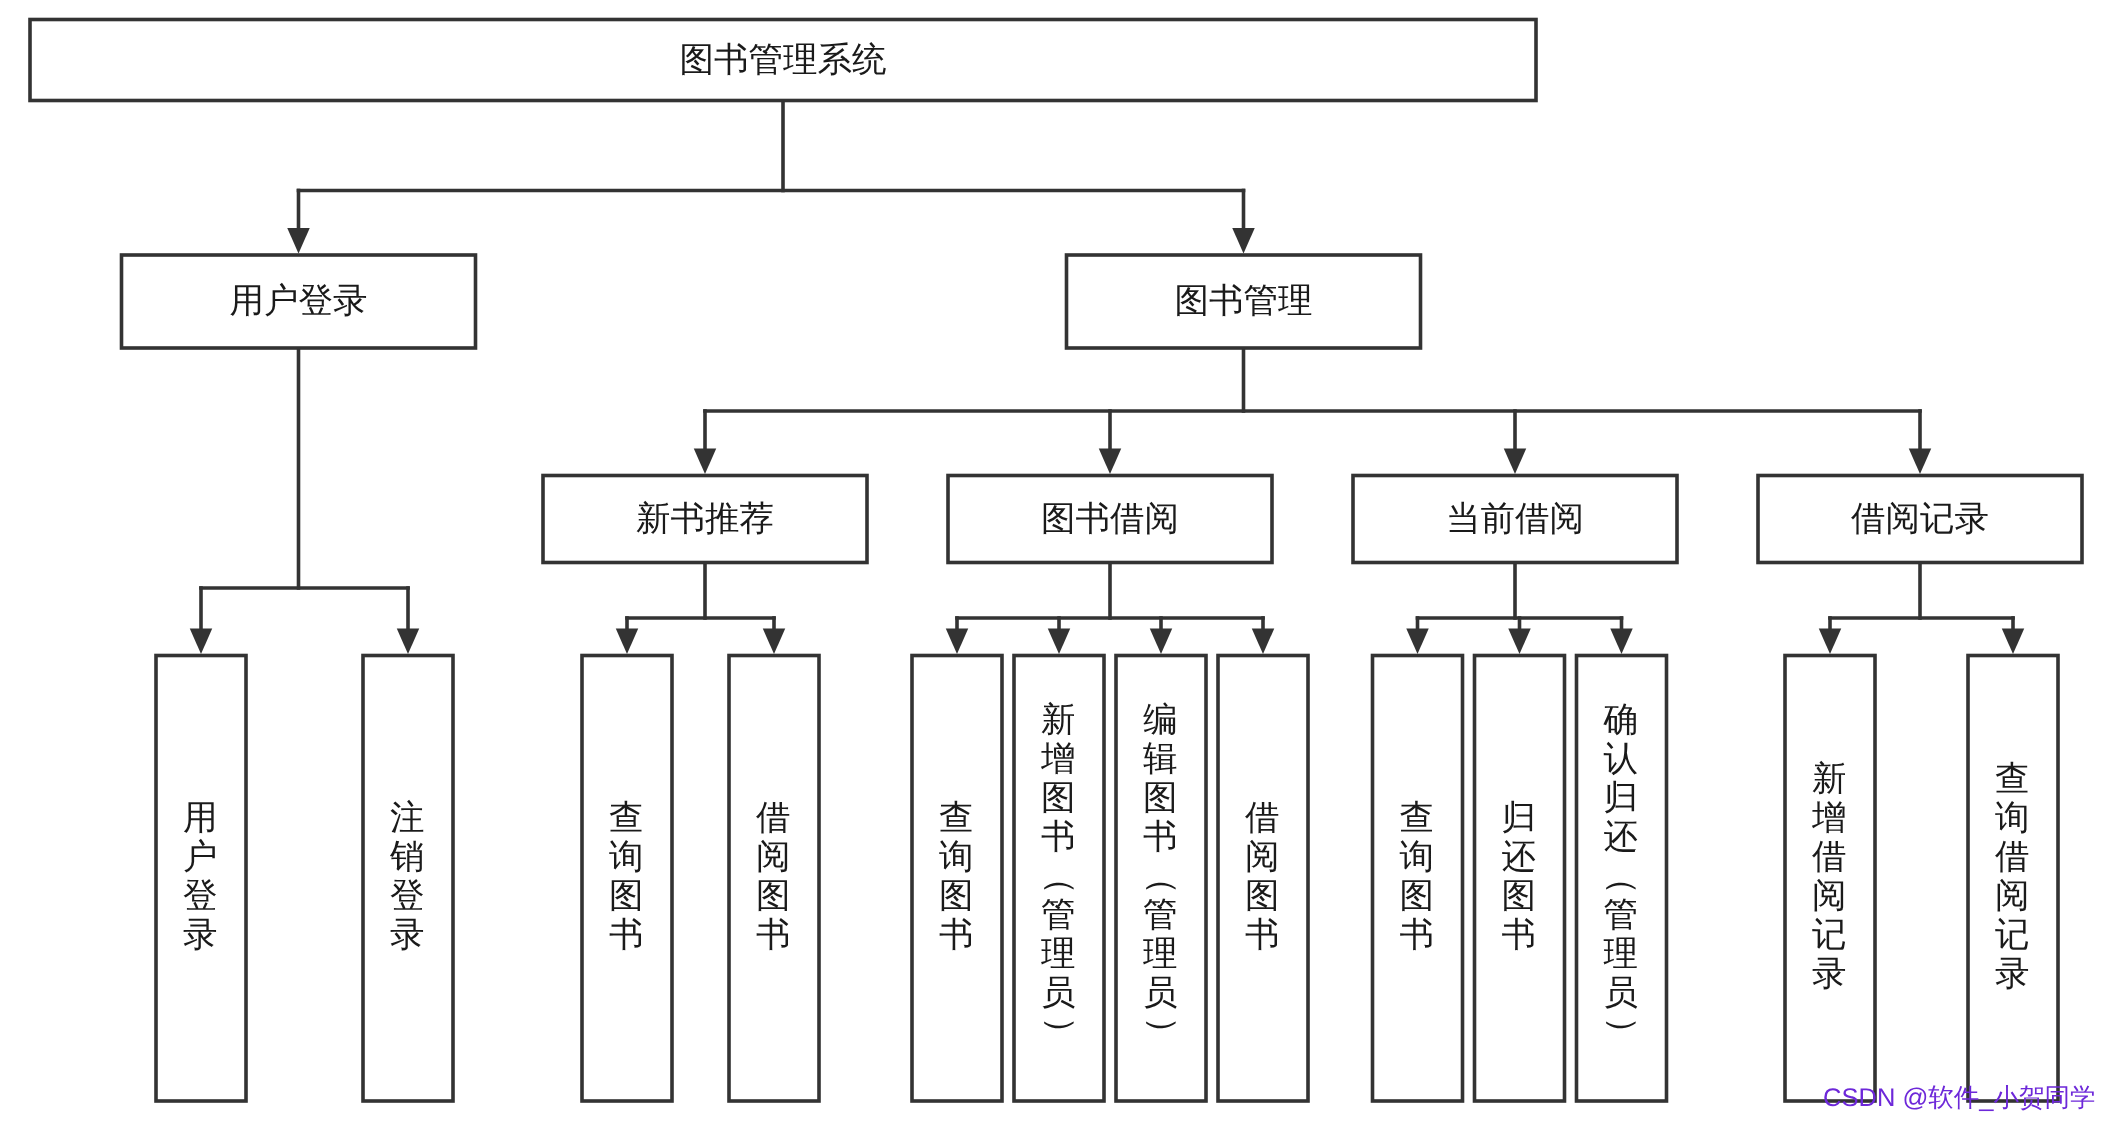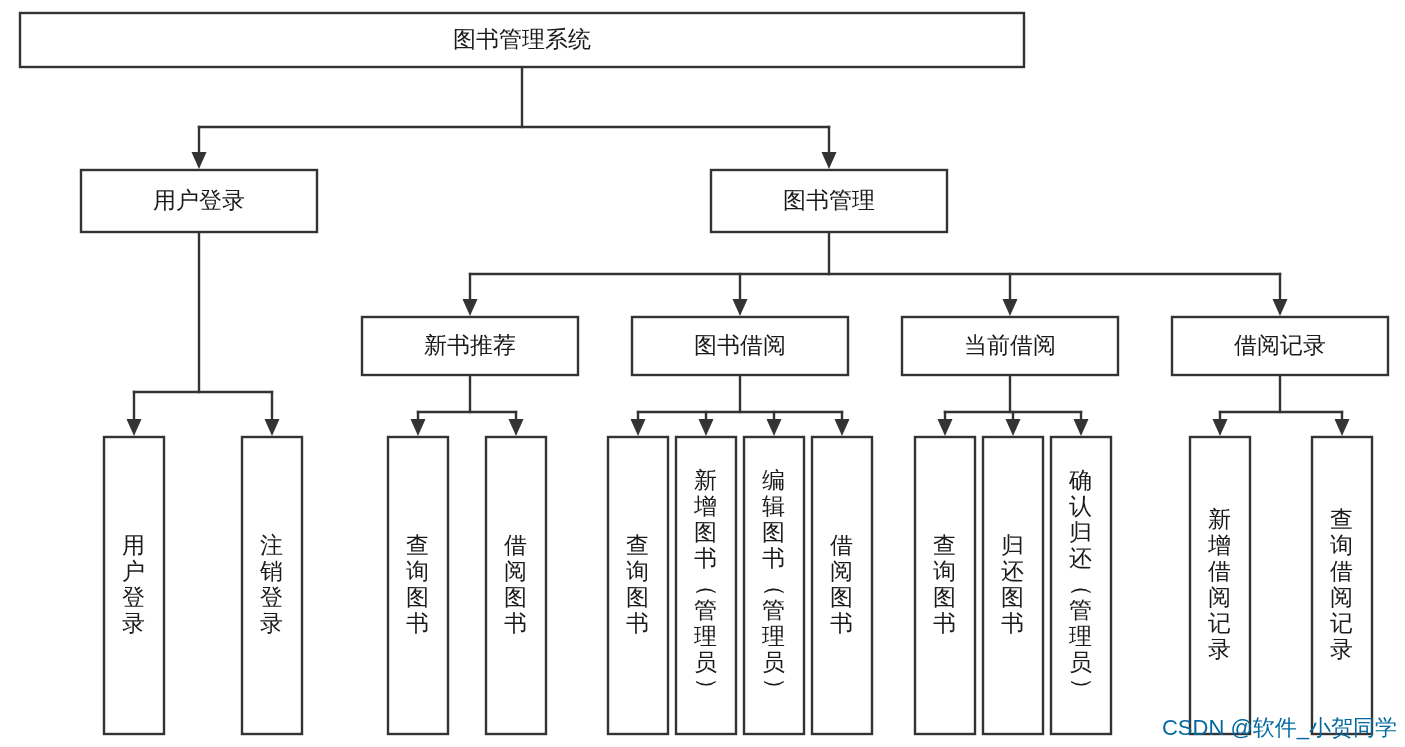--- a/index.html
+++ b/index.html
@@ -53,22 +53,22 @@
   }
   .label-v {
     font-size: 23px;
     letter-spacing: 1px;
   }
   .watermark {
     position: absolute;
     right: 8px;
     bottom: 4px;
     font-family: "Liberation Sans", "DejaVu Sans", sans-serif;
-    font-size: 22px;
-    color: #0369a1;
+    font-size: 17px;
+    color: #6d28d9;
     white-space: nowrap;
     user-select: none;
   }
 </style>
 </head>
 <body>
 
 <div id="diagram-root">
   <svg id="flow" viewBox="0 0 1405 747">
     <g id="edges-layer">

